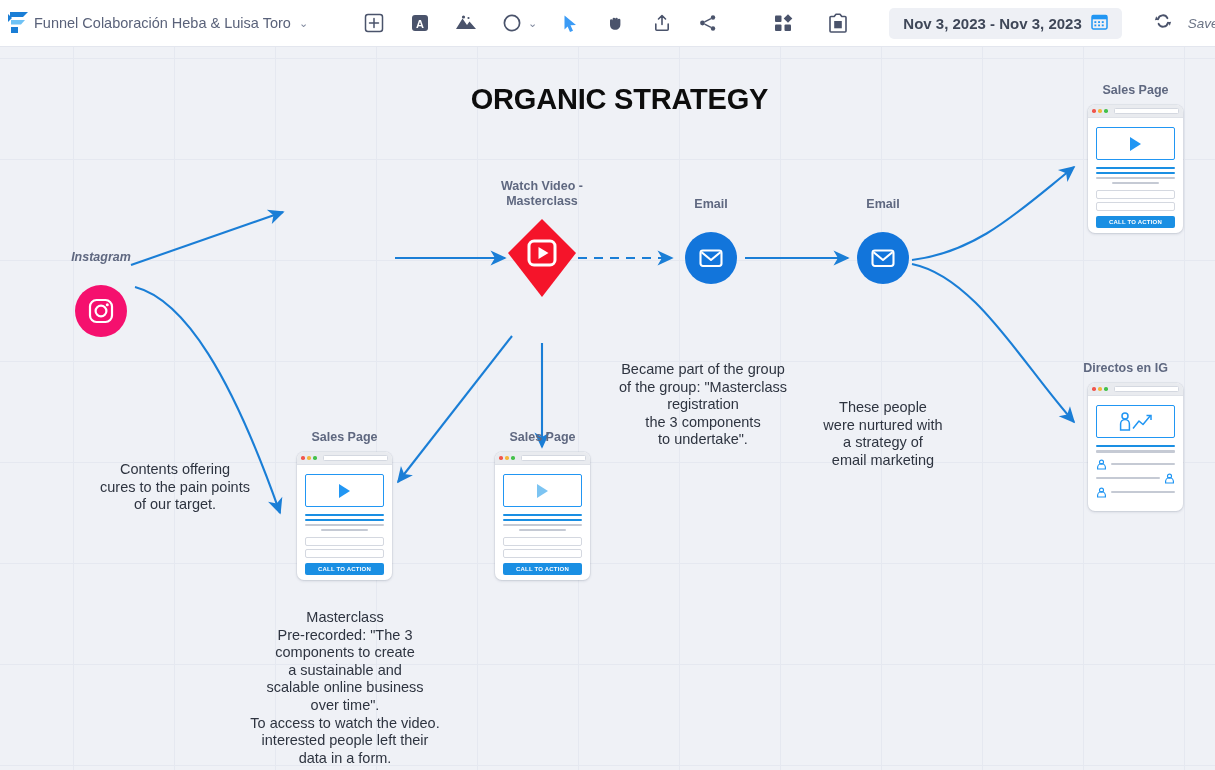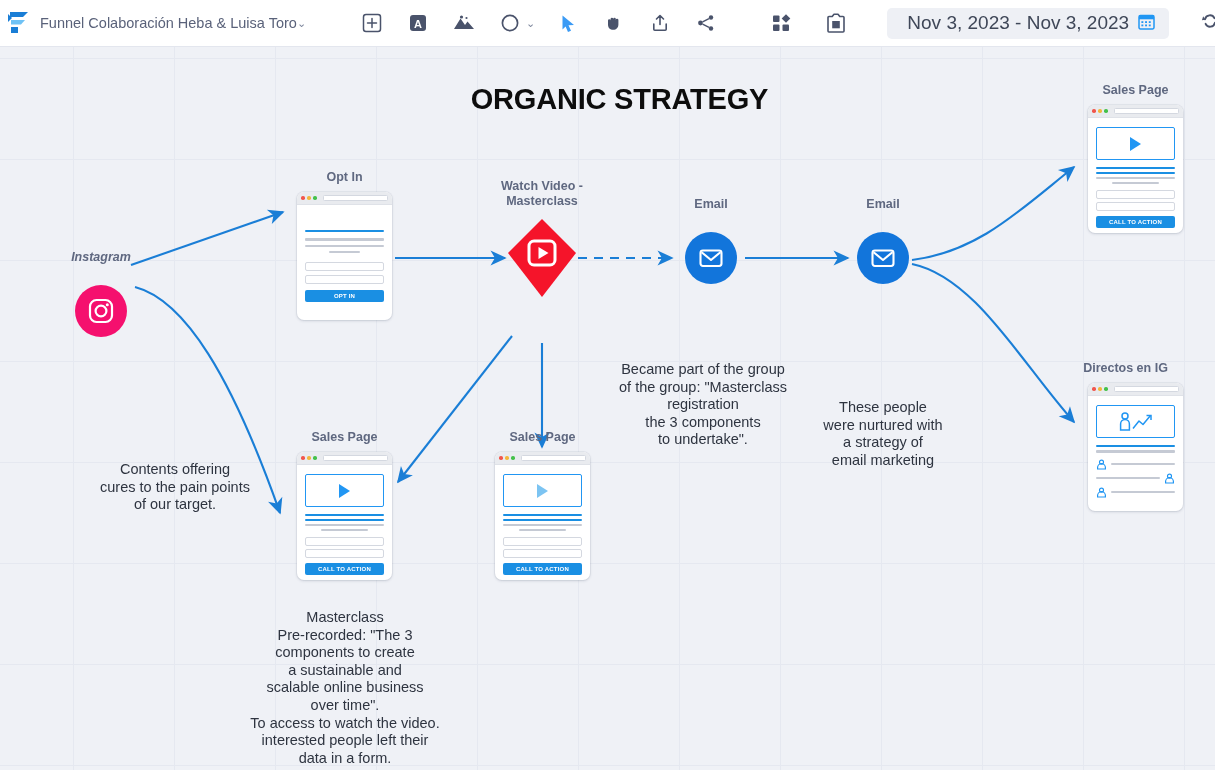--- a/index.html
+++ b/index.html
@@ -13,36 +13,36 @@
   
   #app-header {
     position: absolute; top: 0; left: 0;
     width: 1215px; height: 47px;
     background: #ffffff;
     border-bottom: 1px solid #e3e6ee;
     display: flex; align-items: center;
     z-index: 50;
   }
   #brand-logo { width: 40px; display: flex; justify-content: center; align-items: center; margin-left: 8px; }
-  #doc-title-group { display: flex; align-items: center; margin-left: 10px; }
+  #doc-title-group { display: flex; align-items: center; gap: 8px; margin-left: 4px; }
   #doc-title { font-size: 14.5px; color: #5a627a; white-space: nowrap; }
   .chev { font-size: 11px; color: #7d869c; }
 
   #tool-group-main { display: flex; align-items: center; gap: 20px; margin-left: 53px; }
   .tool-btn { width: 26px; height: 26px; display: flex; align-items: center; justify-content: center; cursor: pointer; }
   .tool-with-chev { display: flex; align-items: center; gap: 3px; }
 
   #toolbar-divider { width: 1px; height: 47px; background: #e3e6ee; margin-left: 26px; }
   #tool-group-right { display: flex; align-items: center; gap: 28px; margin-left: 24px; }
 
   #date-range-pill {
     margin-left: 38px; height: 31px; border-radius: 5px; background: #eef0f5;
     display: flex; align-items: center; gap: 9px; padding: 0 14px; cursor: pointer;
   }
-  #date-range-label { font-size: 19px; font-weight: normal; color: #3f4758; white-space: nowrap; margin-left: 6px; }
+  #date-range-label { font-size: 15px; font-weight: bold; color: #3f4758; white-space: nowrap; }
 
   #save-status-group { display: flex; align-items: center; gap: 16px; margin-left: 32px; }
   #save-status-text { font-size: 13.5px; font-style: italic; color: #6d7587; white-space: nowrap; }
 
   
   #canvas {
     position: absolute; top: 47px; left: 0;
     width: 1215px; height: 723px;
     background-color: #eff1f6;
     background-image:
@@ -276,40 +276,20 @@
     <div class="node-label" style="top:-35px;font-style:italic;">Instagram</div>
     <div class="round-node" style="width:52px;height:52px;background:#f5106e;">
       <svg width="30" height="30" viewBox="0 0 30 30">
         <rect x="4" y="4" width="22" height="22" rx="6.5" fill="none" stroke="#ffffff" stroke-width="2.2"></rect>
         <circle cx="15" cy="15" r="5.4" fill="none" stroke="#ffffff" stroke-width="2.2"></circle>
         <circle cx="21.3" cy="8.7" r="1.5" fill="#ffffff"></circle>
       </svg>
     </div>
   </div>
 
-  <div class="node" style="left:297px; top:145px; width:95px;">
-    <div class="node-label" style="top:-22px;">Opt In</div>
-    <div class="mockup" style="width:95px; height:128px;">
-      <div class="mockup-bar">
-        <span class="dot r"></span>
-        <span class="dot y"></span>
-        <span class="dot g"></span>
-        <span class="urlbar"></span>
-      </div>
-      <div class="mockup-body" style="padding-top:25px; gap:4px;">
-        <div class="hr-blue"></div>
-        <div class="hr-gray" style="margin-top:2px;"></div>
-        <div class="hr-gray"></div>
-        <div class="hr-gray" style="width:40%; margin:0 auto;"></div>
-        <div class="in-field" style="margin-top:5px;"></div>
-        <div class="in-field"></div>
-        <div class="cta-btn" style="margin-top:2px;">OPT IN</div>
-      </div>
-    </div>
-  </div>
 
   <div class="node" style="left:508px; top:177px; width:68px; height:68px;">
     <div class="node-label" style="top:-45px;">Watch Video -
 Masterclass</div>
     <div class="diamond-node" style="width:68px;height:68px;">
       <svg width="68" height="78" viewBox="0 0 68 78">
         <path d="M34 0 L68 34 L34 78 L0 34 Z" fill="#f5142a"></path>
         <rect x="21" y="22" width="26" height="24" rx="5" fill="none" stroke="#ffffff" stroke-width="3"></rect>
         <path d="M30.5 28 L40.5 34 L30.5 40 Z" fill="#ffffff"></path>
       </svg>

